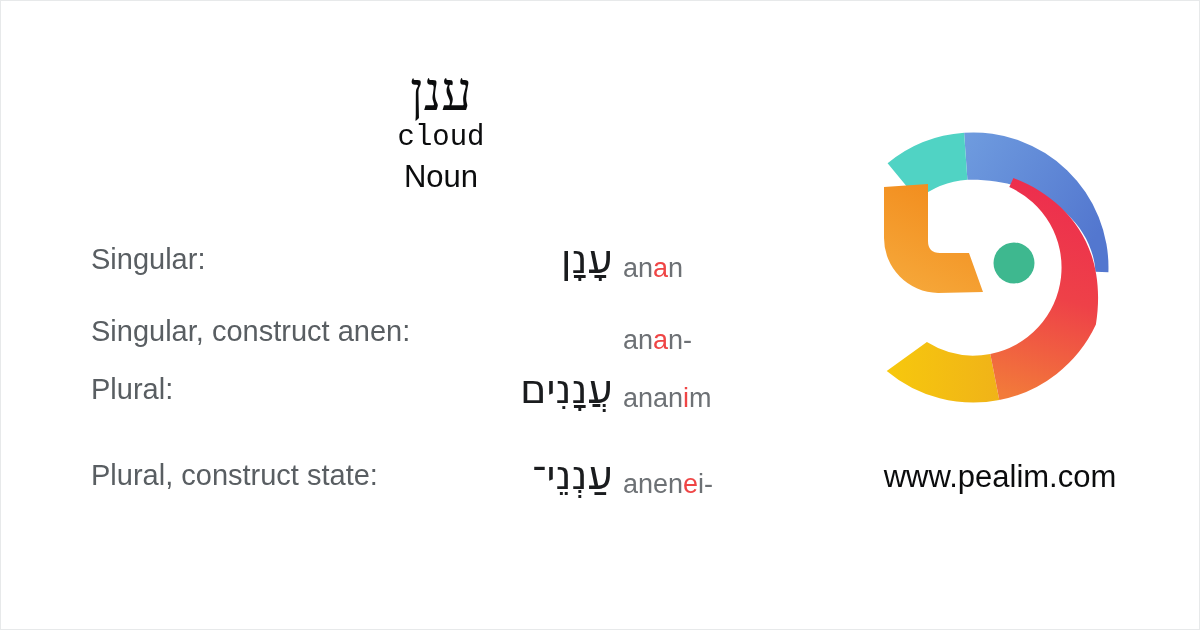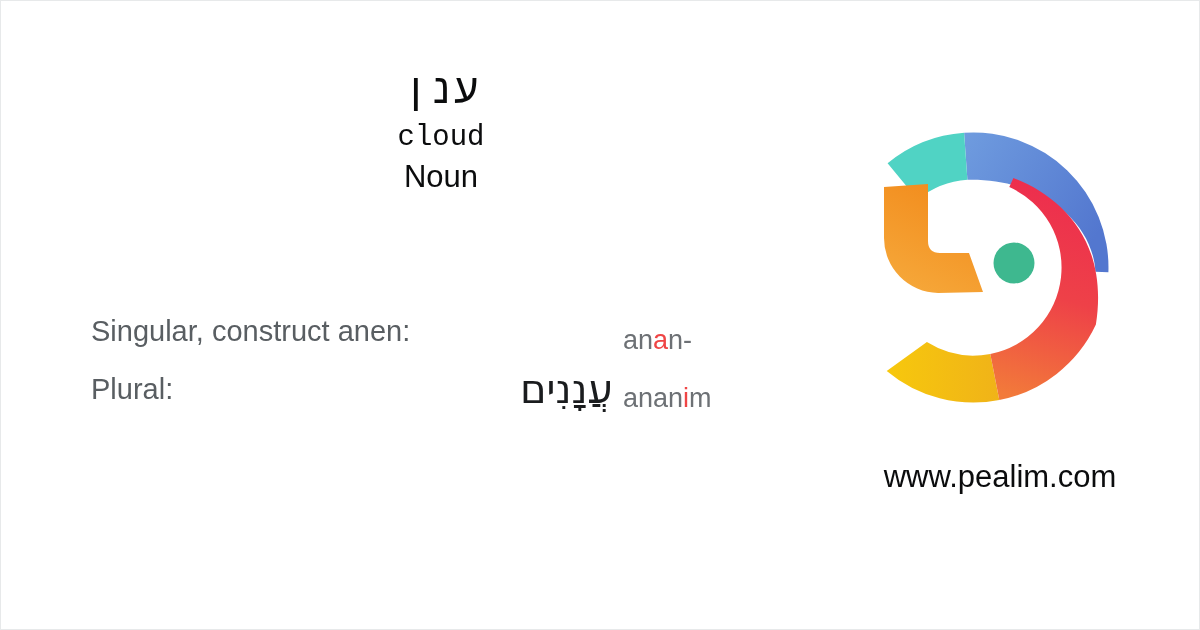--- a/index.html
+++ b/index.html
@@ -22,22 +22,22 @@
   
   .word-header {
     position: absolute;
     left: 290px;
     top: 66px;
     width: 300px;
     text-align: center;
     color: #0b0c0d;
   }
   .word-header .hebrew-title {
-    font-family: Liberation Mono, monospace;
-    font-size: 42px;
+    font-family: Liberation Serif, serif;
+    font-size: 54px;
     line-height: 50px;
     direction: rtl;
   }
   .word-header .translation {
     font-size: 29px;
     line-height: 42px;
     font-family: Liberation Mono, monospace;
   }
   .word-header .pos {
     font-size: 31px;
@@ -103,32 +103,42 @@
 <body>
 
 <div class="card">
 
   <div class="word-header">
     <div class="hebrew-title">ענן</div>
     <div class="translation">cloud</div>
     <div class="pos">Noun</div>
   </div>
 
+  <div class="form-row" style="top:240px">
+    <span class="label">Singular:</span>
+    <span class="hebrew">עָנָן</span>
+    <span class="translit"><span>an</span><span class="accent">a</span><span>n</span></span>
+  </div>
 
   <div class="form-row" style="top:312px">
     <span class="label">Singular, construct anen:</span>
     <span class="translit"><span>an</span><span class="accent">a</span><span>n-</span></span>
   </div>
 
   <div class="form-row" style="top:370px">
     <span class="label">Plural:</span>
     <span class="hebrew">עֲנָנִים</span>
     <span class="translit"><span>anan</span><span class="accent">i</span><span>m</span></span>
   </div>
 
+  <div class="form-row" style="top:456px">
+    <span class="label">Plural, construct state:</span>
+    <span class="hebrew">עַנְנֵי־</span>
+    <span class="translit"><span>anen</span><span class="accent">e</span><span>i-</span></span>
+  </div>
 
   <svg class="logo" viewBox="0 0 240 290" aria-hidden="true">
     <defs>
       <linearGradient id="gradBlue" x1="0" y1="0" x2="1" y2="0.6">
         <stop offset="0" stop-color="#6f9cdf"></stop>
         <stop offset="1" stop-color="#5377cf"></stop>
       </linearGradient>
       <linearGradient id="gradRed" x1="0.45" y1="0" x2="0.3" y2="1">
         <stop offset="0" stop-color="#ed2d4e"></stop>
         <stop offset="0.5" stop-color="#ee4148"></stop>

